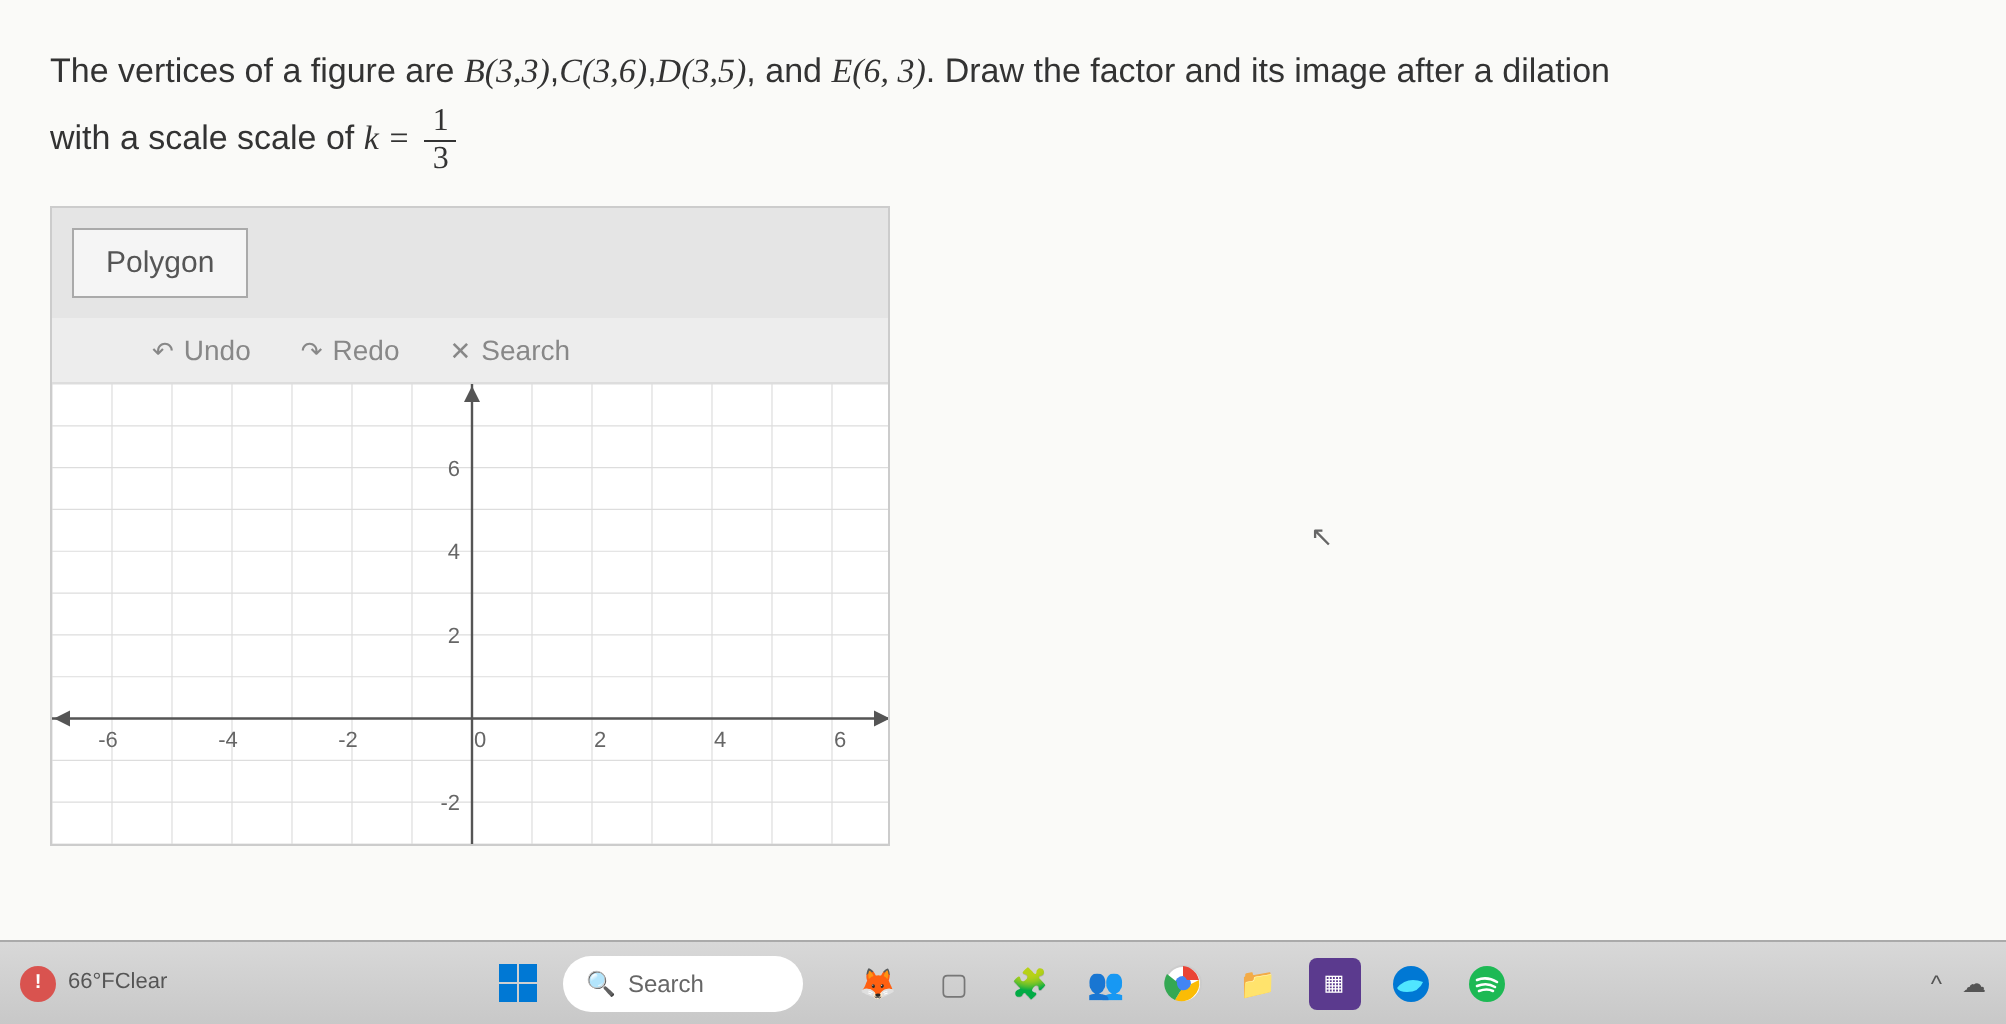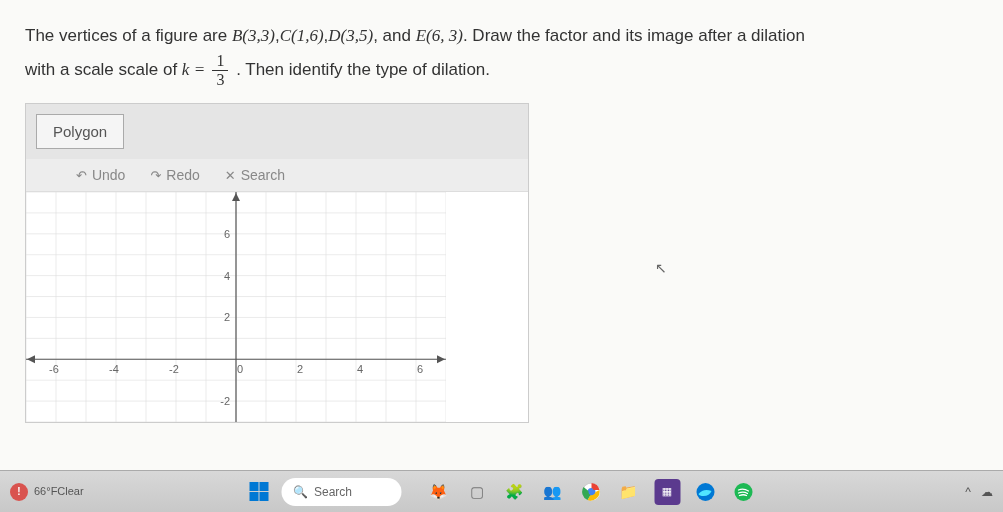--- a/index.html
+++ b/index.html
@@ -29,21 +29,21 @@
       vertical-align: middle;
       text-align: center;
       font-family: 'Times New Roman', serif;
       font-size: 16px;
       margin: 0 3px;
     }
     .fraction .num { display: block; border-bottom: 1px solid #333; padding: 0 4px; line-height: 1.1; }
     .fraction .den { display: block; padding: 0 4px; line-height: 1.1; }
     
     .tool-area {
-      width: 504px;
+      width: 420px;
       background: #e5e5e5;
       border: 1px solid #ccc;
     }
     .polygon-btn {
       display: inline-block;
       background: #f5f5f5;
       border: 1px solid #aaa;
       padding: 8px 16px;
       font-size: 15px;
       color: #555;
@@ -174,28 +174,27 @@
       font-size: 12px;
       color: #555;
     }
   </style>
 </head>
 <body>
 
 <div class="content-area">
   <div class="problem-text">
     <span>The vertices of a figure are </span>
-    <span class="italic">B(3,3)</span>,<span class="italic">C(1,6)</span>,<span class="italic">D(3,5)</span>,<span> and </span><span class="italic">E(6, 3)</span><span>. Draw the factor and its image after a dilation</span><br>
+    <span class="italic">B(3,3)</span>,<span class="italic">C(3,6)</span>,<span class="italic">D(3,5)</span>,<span> and </span><span class="italic">E(6, 3)</span><span>. Draw the factor and its image after a dilation</span><br>
     <span>with a scale scale of </span>
     <span class="italic">k = </span>
     <span class="fraction">
       <span class="num">1</span>
       <span class="den">3</span>
     </span>
-    <span>. Then identify the type of dilation.</span>
   </div>
 
   <div class="tool-area">
     <div style="background:#e5e5e5;padding:2px;">
       <div class="polygon-btn">Polygon</div>
     </div>
     <div class="controls">
       <div class="ctrl-item">
         <span class="ctrl-icon">↶</span>
         <span>Undo</span>

